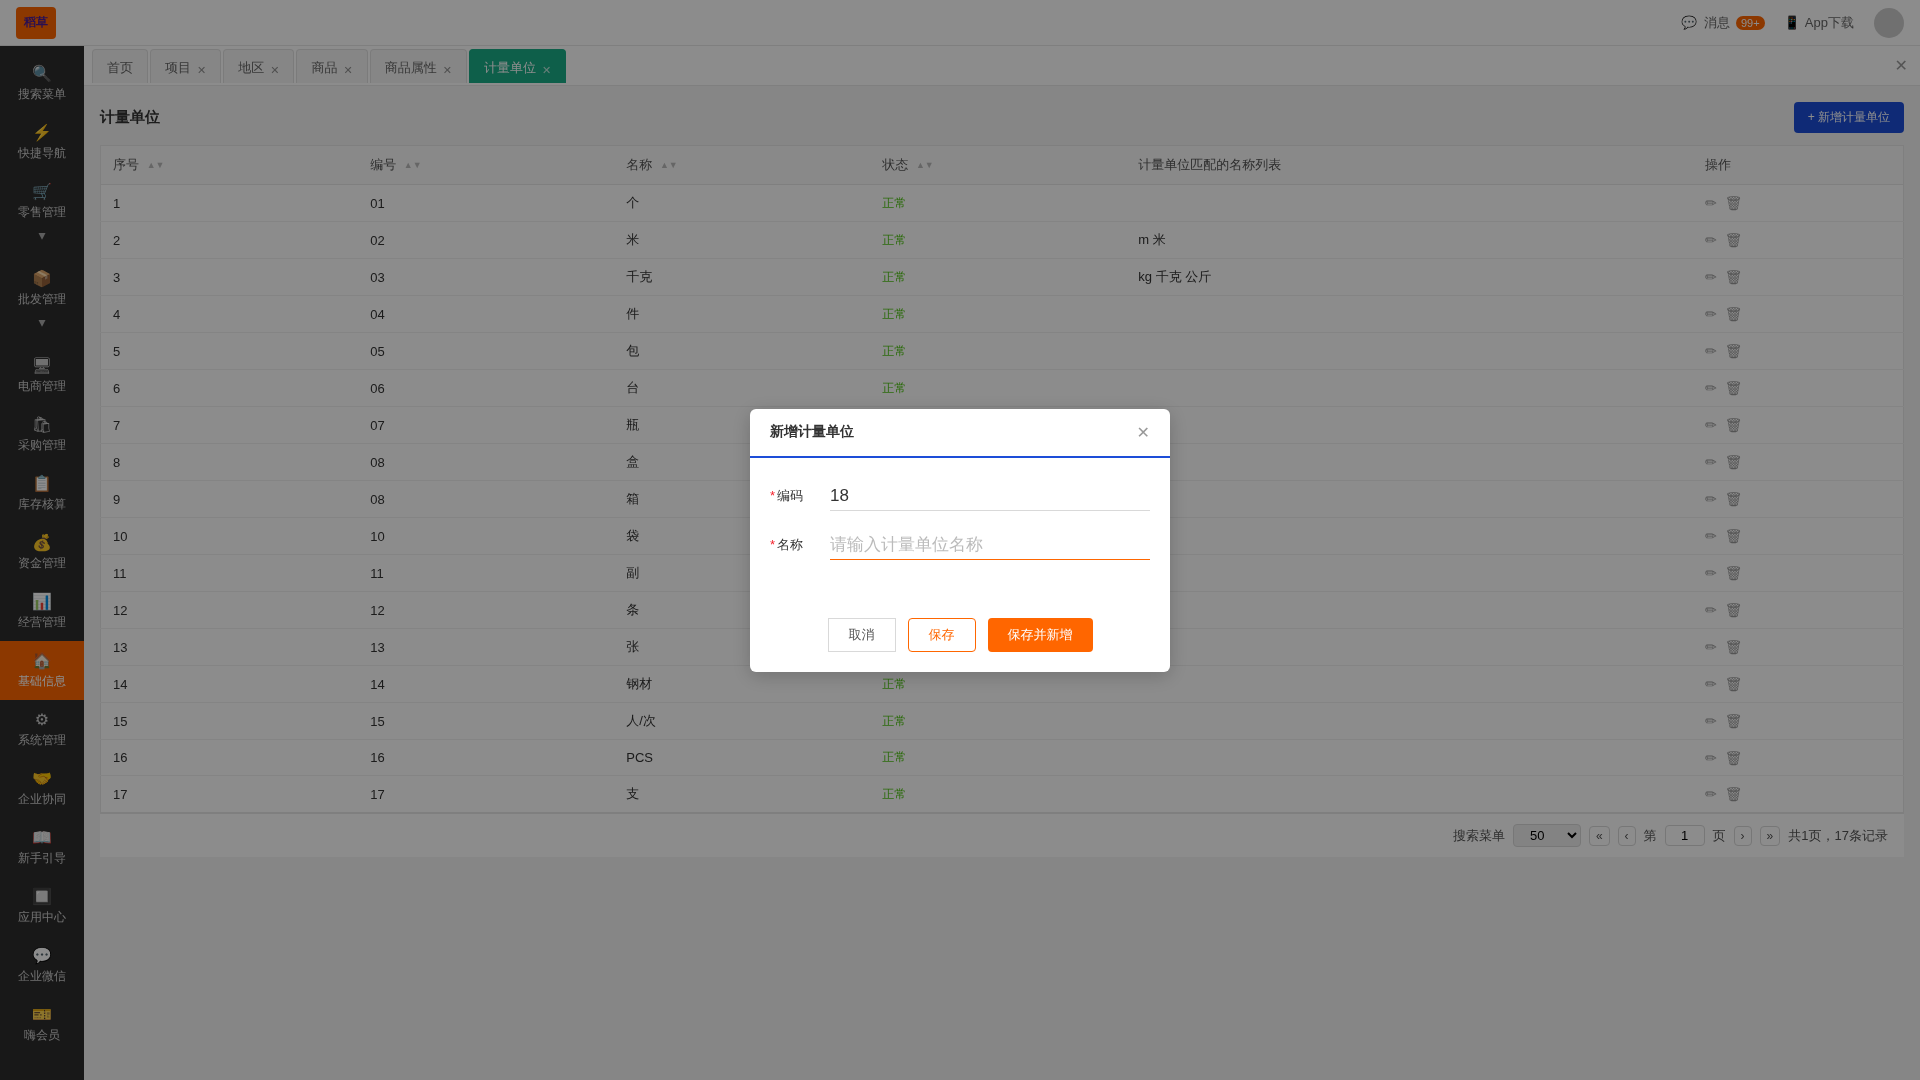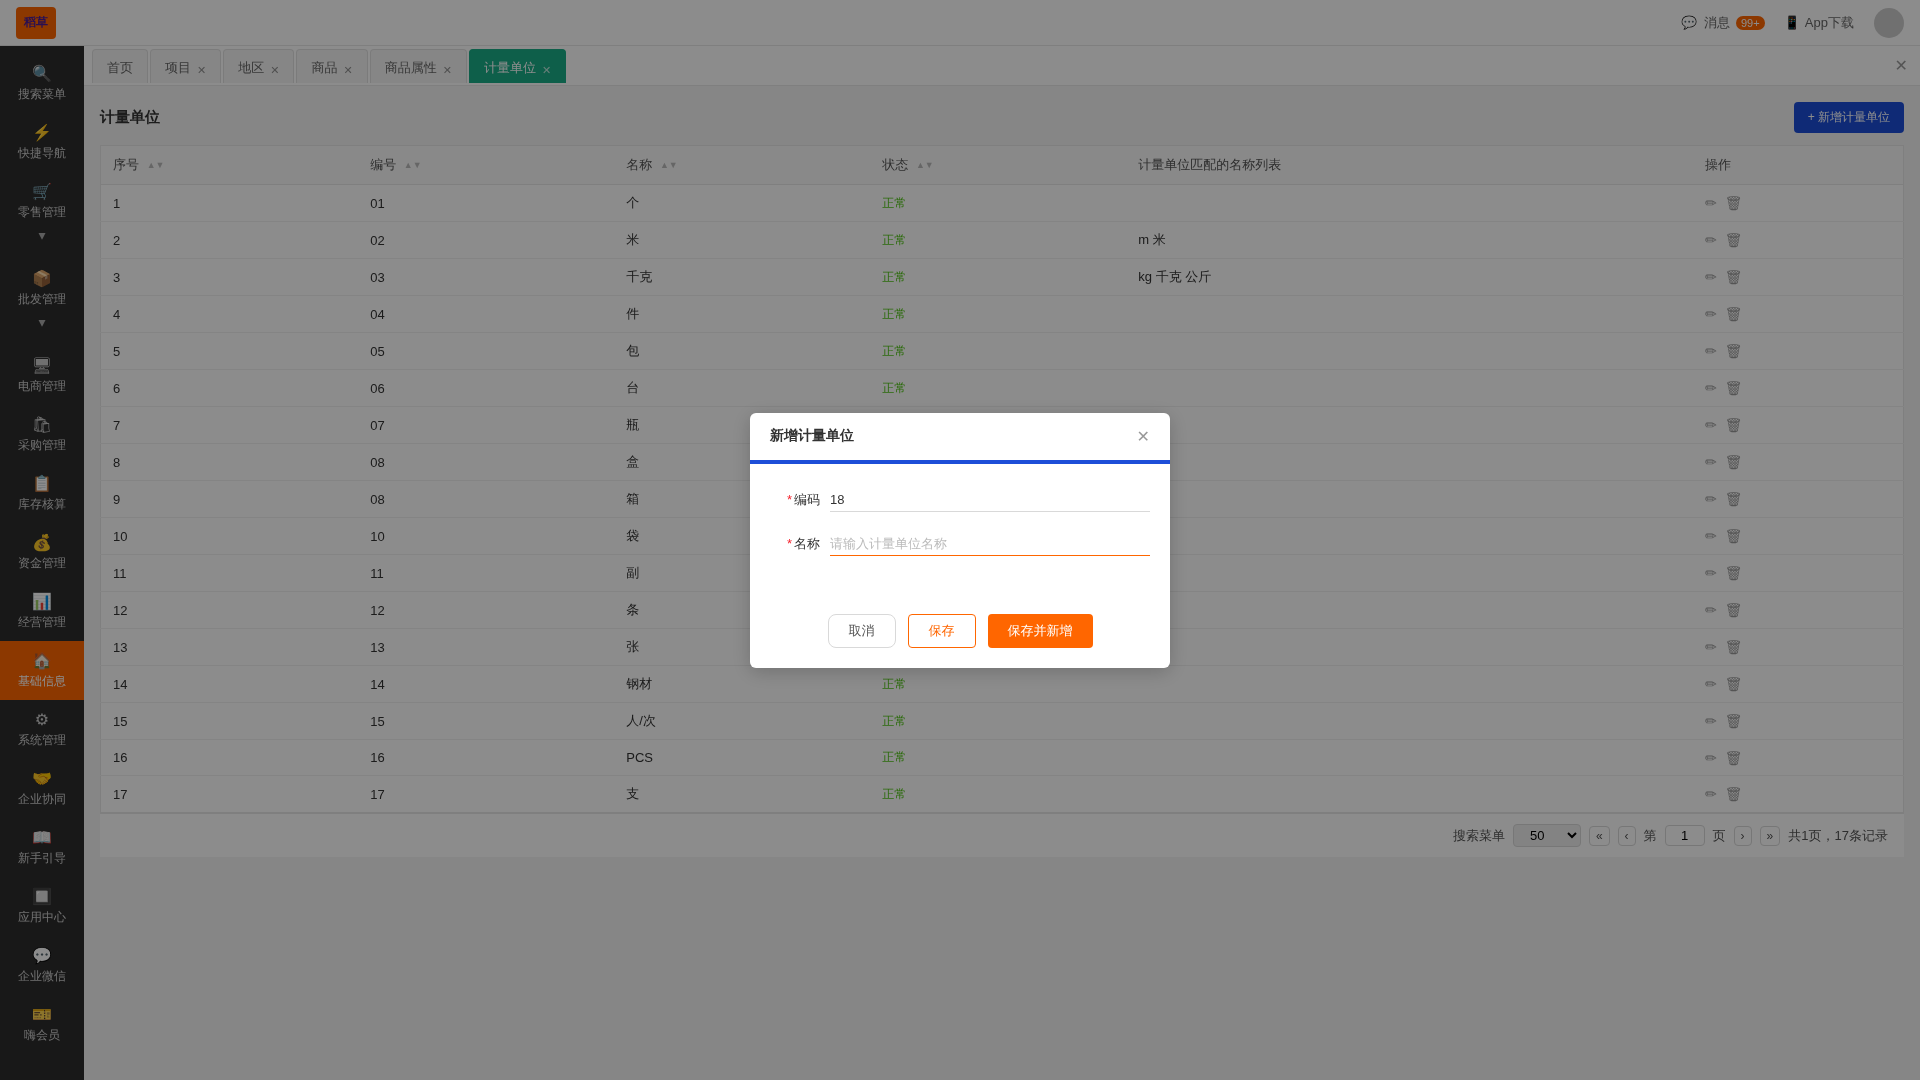--- a/index.html
+++ b/index.html
@@ -293,21 +293,21 @@
       border-radius: 6px;
       width: 420px;
       box-shadow: 0 4px 20px rgba(0,0,0,0.2);
       overflow: hidden;
     }
     .modal-header {
       display: flex;
       align-items: center;
       justify-content: space-between;
       padding: 14px 20px;
-      border-bottom: 4px solid #1d4ed8;
+      border-bottom: 2px solid #1d4ed8;
     }
     .modal-title {
       font-size: 14px;
       font-weight: 600;
       color: #333;
     }
     .modal-close {
       cursor: pointer;
       color: #999;
       font-size: 16px;
@@ -315,57 +315,57 @@
     .modal-body {
       padding: 24px 20px;
     }
     .form-row {
       display: flex;
       align-items: center;
       margin-bottom: 20px;
     }
     .form-label {
       width: 60px;
-      text-align: right;
+      text-align: left;
       font-size: 13px;
       color: #333;
       padding-right: 10px;
       position: relative;
     }
     .form-label.required::before {
       content: '*';
       color: #f5222d;
       margin-right: 2px;
     }
     .form-input {
       flex: 1;
       border: none;
       border-bottom: 1px solid #d9d9d9;
       padding: 4px 0;
-      font-size: 13px;
+      font-size: 17px;
       outline: none;
       color: #333;
     }
     .form-input.focused {
       border-bottom-color: #f60;
     }
     .form-input::placeholder {
       color: #bbb;
     }
     .modal-footer {
       display: flex;
       justify-content: center;
       gap: 12px;
       padding: 14px 20px 20px;
     }
     .btn-cancel {
       padding: 7px 20px;
       border: 1px solid #d9d9d9;
       background: white;
-      border-radius: 8px;
+      border-radius: 0;
       cursor: pointer;
       font-size: 13px;
       color: #555;
     }
     .btn-save {
       padding: 7px 20px;
       border: 1px solid #f60;
       background: white;
       border-radius: 4px;
       cursor: pointer;

